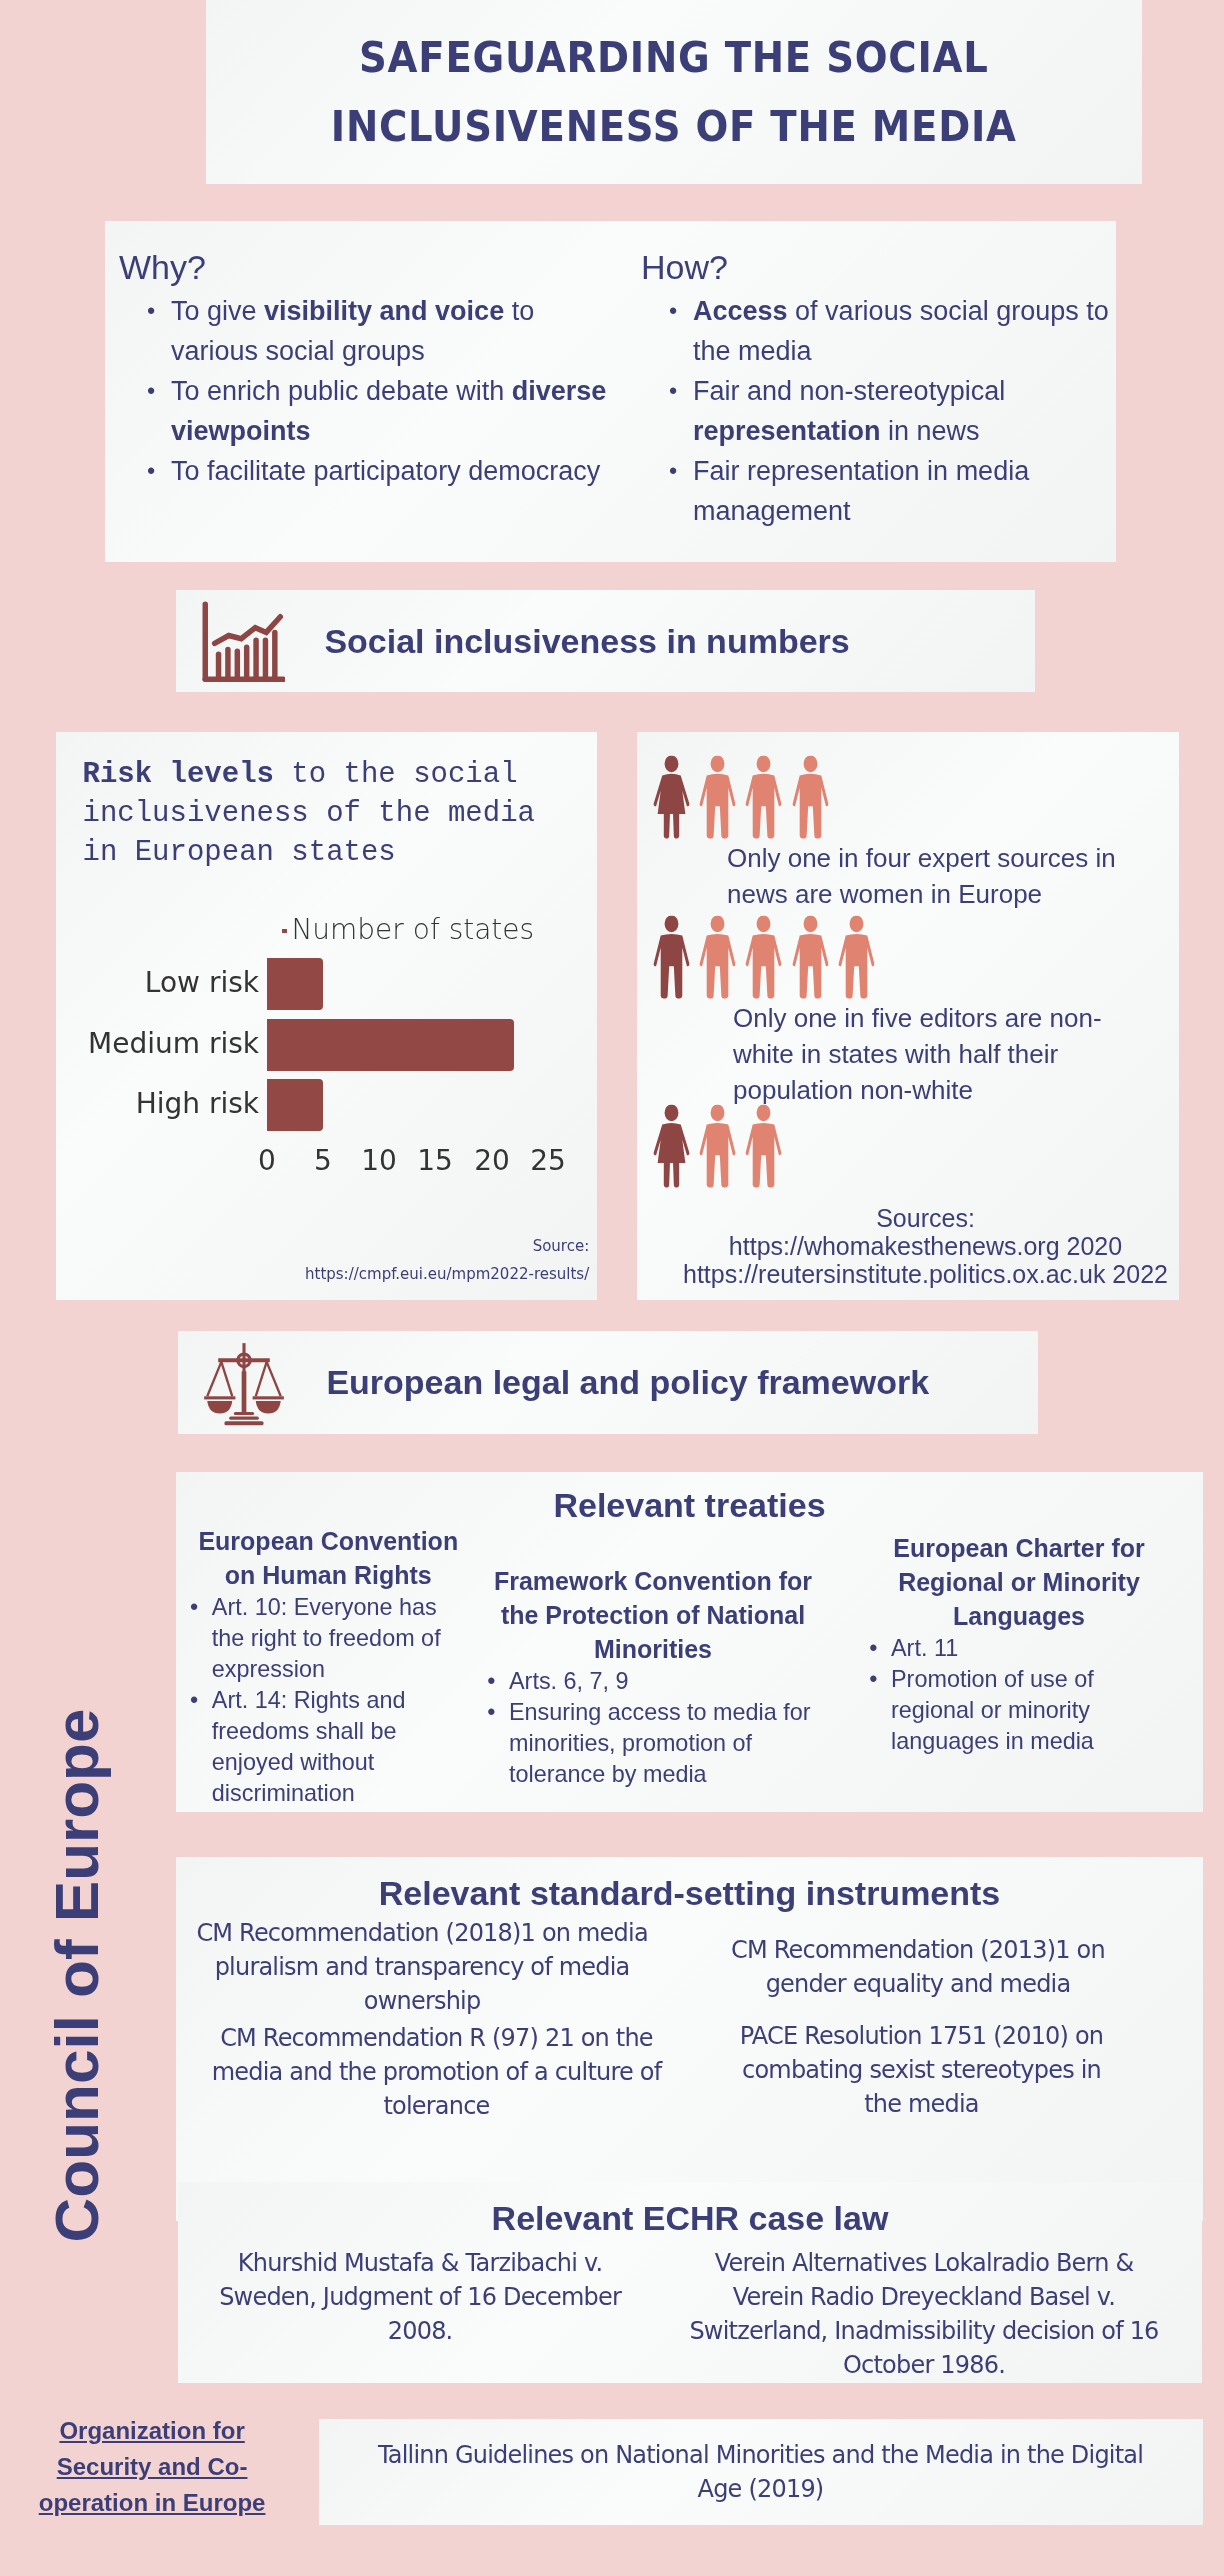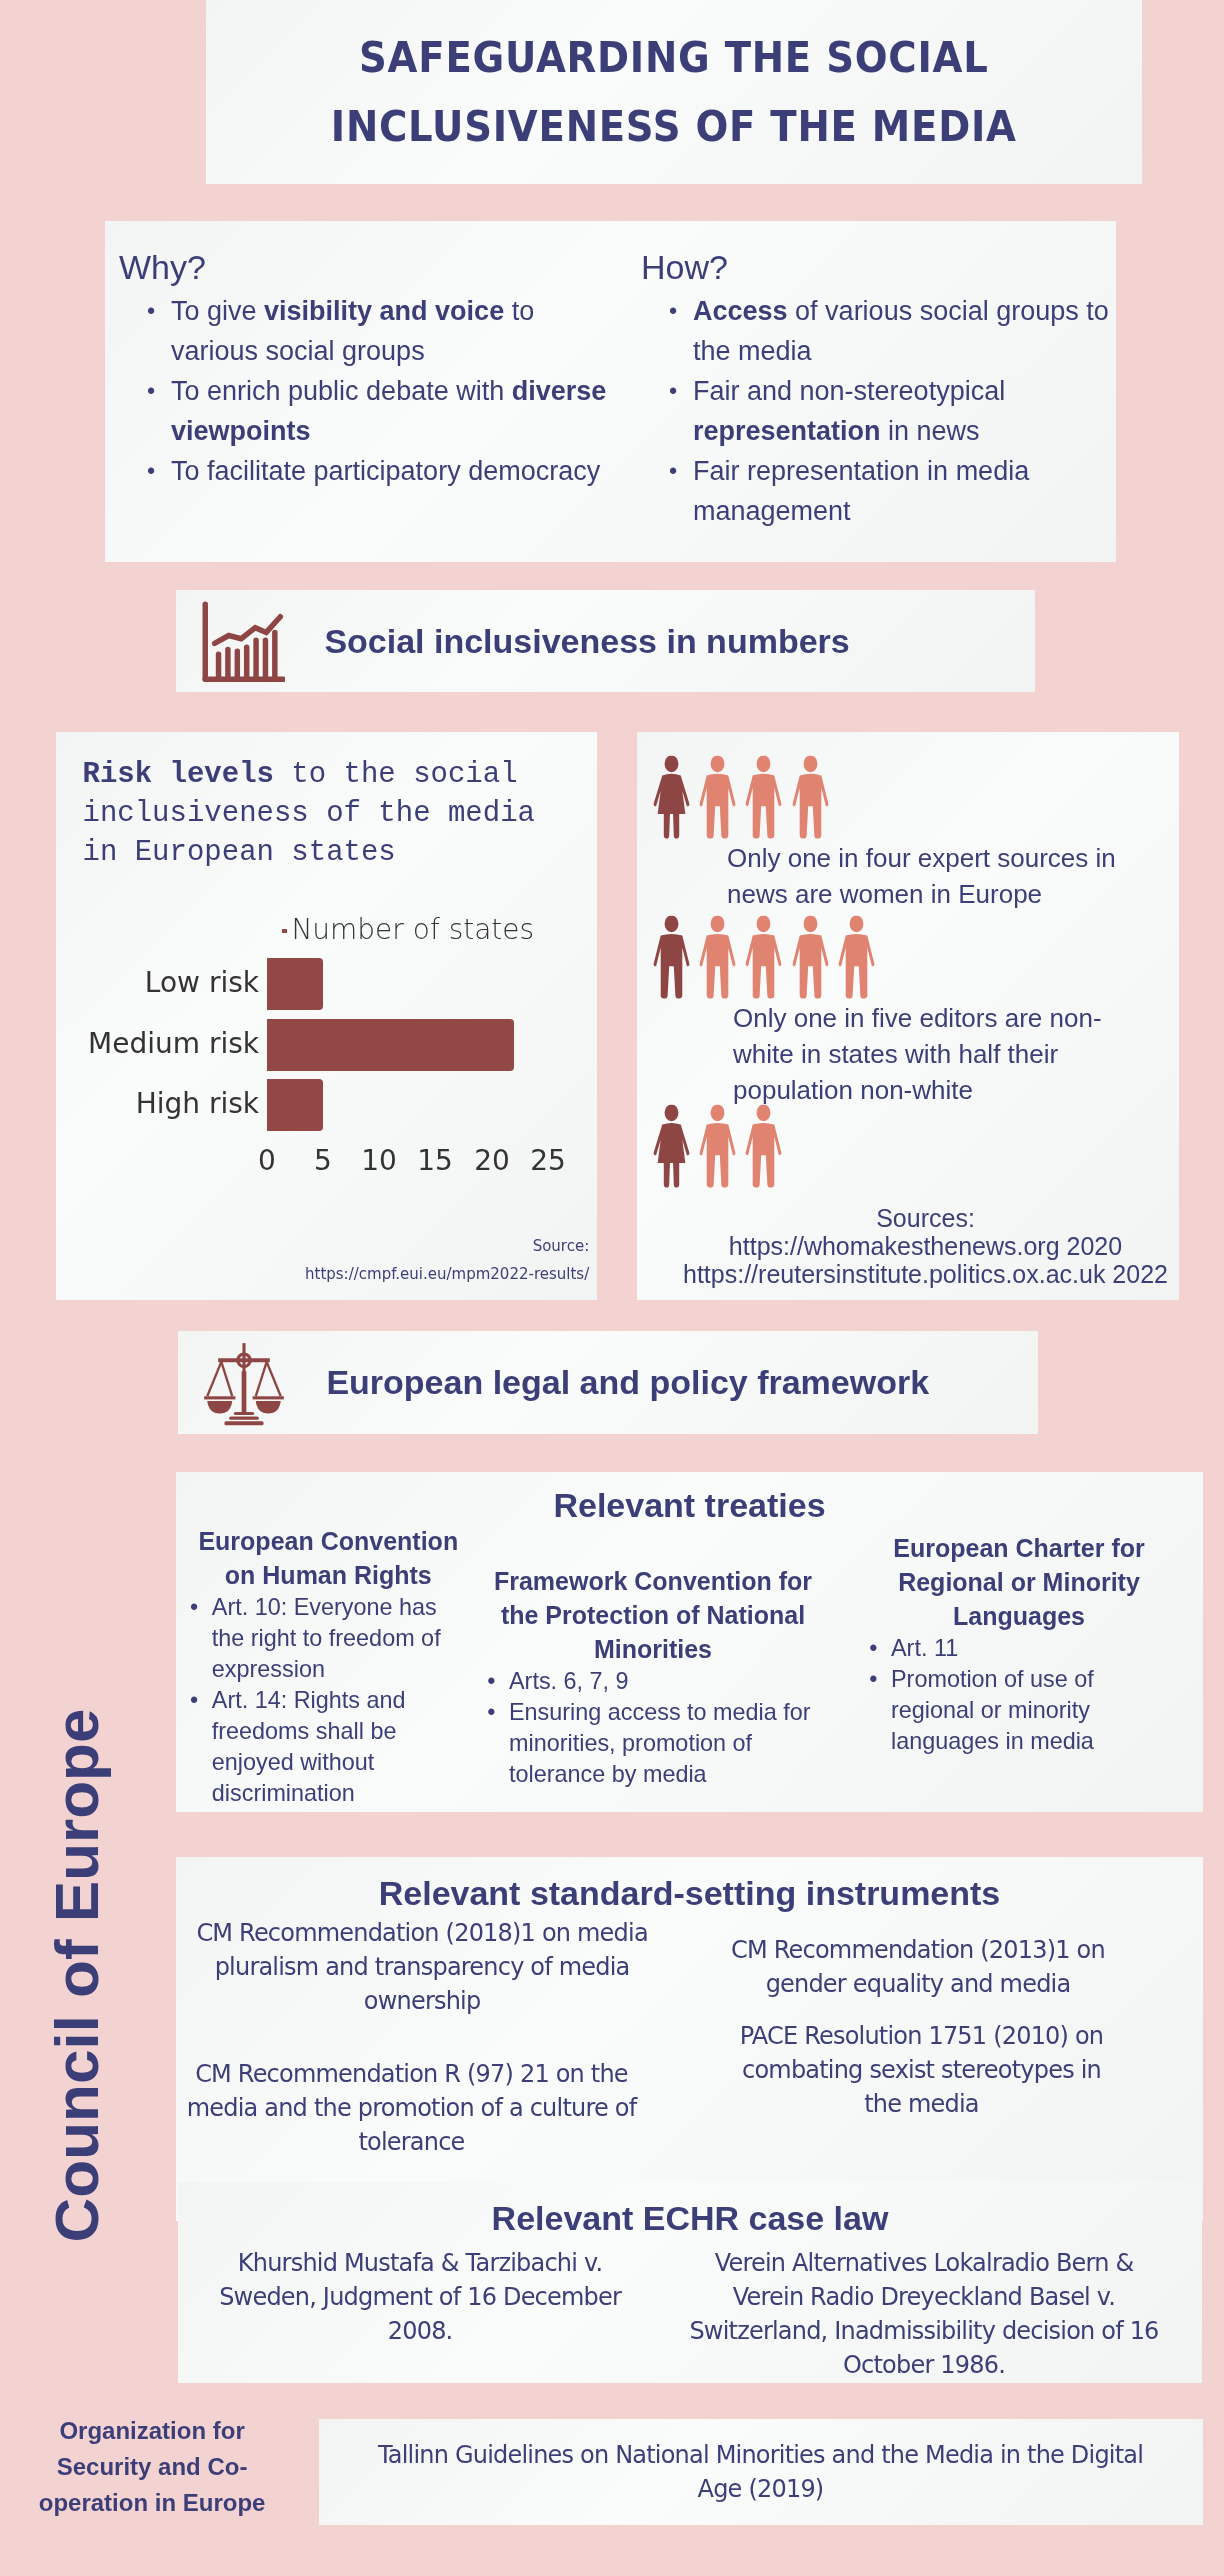--- a/index.html
+++ b/index.html
@@ -78,21 +78,21 @@
       display:block; transform: rotate(-90deg); white-space: nowrap;
       font-weight:700; font-size: 62px; color:#3c3f77;
     }
     
     #instruments-card { left: 176px; top: 1857px; width: 1027px; height: 364px; }
     .cell { position:absolute; text-align:center; font-size: 24px; line-height: 34px; color:#3c3f77; font-family:"DejaVu Sans", sans-serif; letter-spacing:-0.8px; }
     
     #caselaw-card { left: 178px; top: 2182px; width: 1024px; height: 201px; }
     
     #osce-label { position:absolute; left: 15.6px; top: 2413px; width: 105px; }
-    #osce-label { width: 273px; text-align:center; font-weight:700; font-size: 24px; line-height: 36px; color:#3c3f77; }
+    #osce-label { width: 273px; text-align:center; font-weight:700; font-size: 24px; line-height: 36px; color:#3c3f77;text-decoration:underline; }
     #osce-card { left: 319px; top: 2419px; width: 884px; height: 106px; }
   </style>
 </head>
 <body>
 
 <div class="card" id="title-card">
   <h1>
     <span>SAFEGUARDING THE SOCIAL</span><br>
     <span>INCLUSIVENESS OF THE MEDIA</span>
   </h1>
@@ -282,21 +282,21 @@
       <li>Art. 11</li>
       <li>Promotion of use of regional or minority languages in media</li>
     </ul>
   </div>
 </div>
 
 <div class="card" id="instruments-card">
   <div class="card-title" style="top: 17px;">Relevant standard-setting instruments</div>
   <div class="cell" style="left: 15.6px; top: 59px; width: 461px;">CM Recommendation (2018)1 on media pluralism and transparency of media ownership</div>
   <div class="cell" style="left: 539px; top: 76px; width: 406px;">CM Recommendation (2013)1 on gender equality and media</div>
-  <div class="cell" style="left: 1px; top: 164px; width: 469px; margin-top: 36px;">CM Recommendation R (97) 21 on the media and the promotion of a culture of tolerance</div>
+  <div class="cell" style="left: 26px; top: 164px; width: 469px;">CM Recommendation R (97) 21 on the media and the promotion of a culture of tolerance</div>
   <div class="cell" style="left: 554px; top: 162px; width: 383px;">PACE Resolution 1751 (2010) on combating sexist stereotypes in the media</div>
 </div>
 
 <div class="card" id="caselaw-card">
   <div class="card-title" style="top: 17px;">Relevant ECHR case law</div>
   <div class="cell" style="left: 15.6px; top: 64px; width: 453px;">Khurshid Mustafa &amp; Tarzibachi v. Sweden, Judgment of 16 December 2008.</div>
   <div class="cell" style="left: 500px; top: 64px; width: 492px;">Verein Alternatives Lokalradio Bern &amp; Verein Radio Dreyeckland Basel v. Switzerland, Inadmissibility decision of 16 October 1986.</div>
 </div>
 
 <div id="osce-label">Organization for Security and Co-operation in Europe</div>

